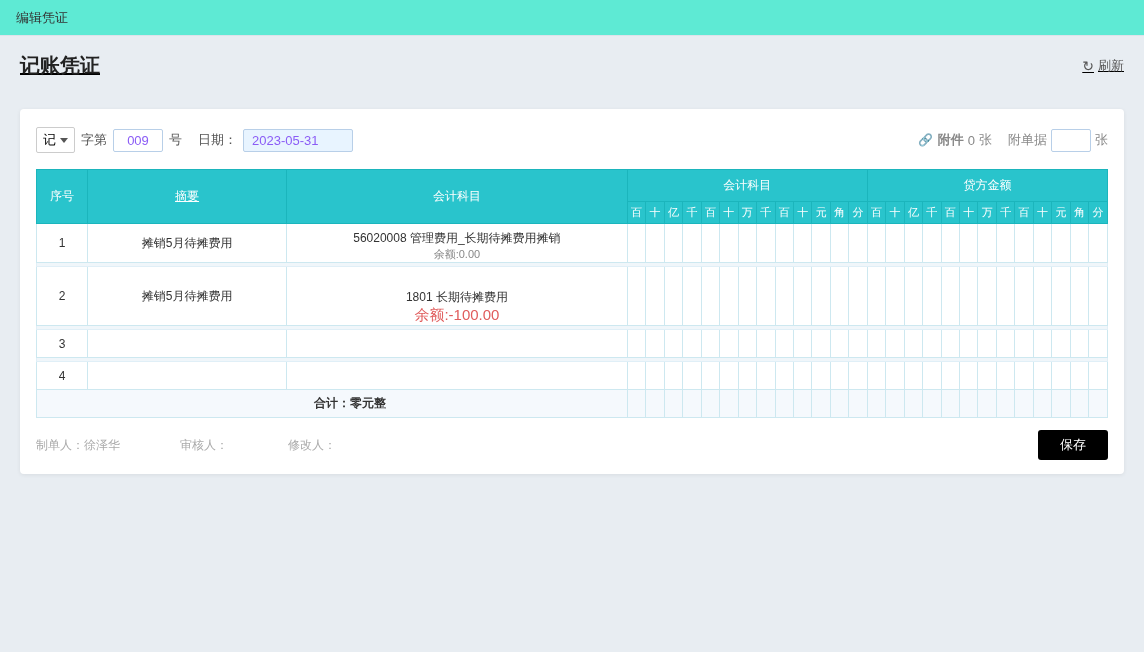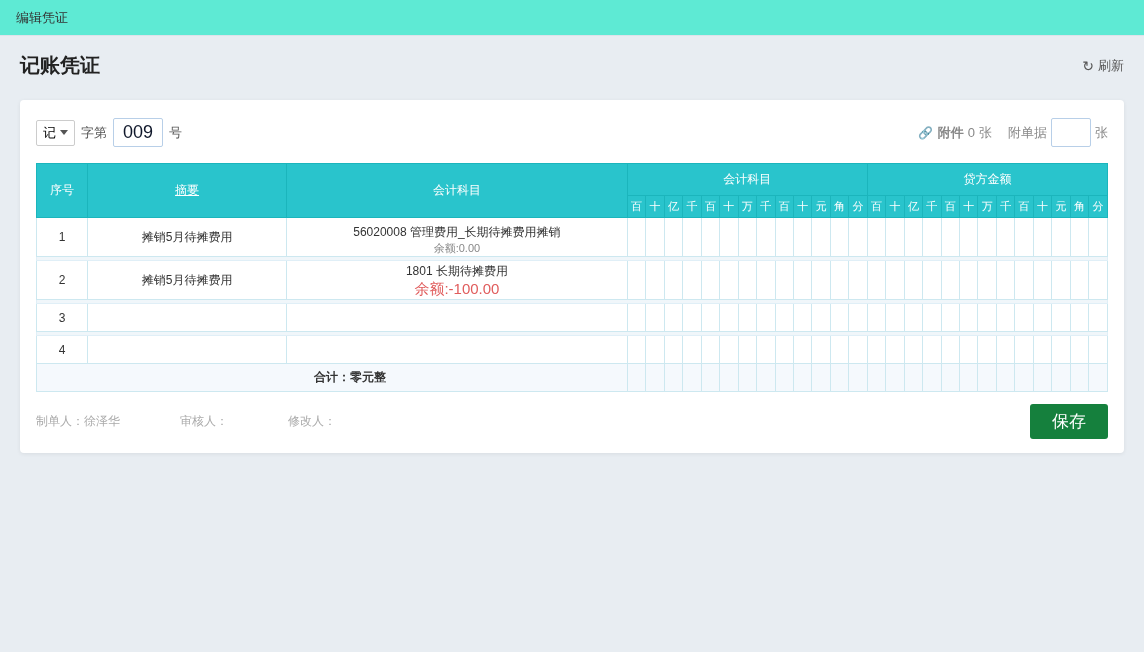--- a/index.html
+++ b/index.html
@@ -23,21 +23,22 @@
     }
     .main-content {
       padding: 16px 20px;
       height: calc(652px - 36px);
       overflow-y: auto;
     }
     .page-header {
       display: flex;
       justify-content: space-between;
       align-items: center;
-      margin-bottom: 21px;
+      margin-bottom: 30px;
+      text-decoration: underline;
     }
     .page-title {
       font-size: 20px;
       font-weight: bold;
       color: #222;
     }
     .refresh-btn {
       display: flex;
       align-items: center;
       gap: 4px;
@@ -77,24 +78,24 @@
       display: flex;
       align-items: center;
       gap: 4px;
       cursor: pointer;
       min-width: 36px;
     }
     .form-input {
       border: 1px solid #b8cfe8;
       background: #fff;
       padding: 3px 8px;
-      font-size: 18px;
+      font-size: 13px;
       border-radius: 2px;
       outline: none;
-      color: #0f172a;
+      color: #8b5cf6;
     }
     .form-input.date-input {
       width: 110px;
       background: #e8f4ff;
       border-color: #b8cfe8;
     }
     .meta-right {
       margin-left: auto;
       display: flex;
       align-items: center;
@@ -193,26 +194,26 @@
     .info-footer {
       display: flex;
       align-items: center;
       margin-top: 12px;
       gap: 60px;
       color: #aaa;
       font-size: 12px;
     }
     .save-btn {
       margin-left: auto;
-      background: #15803d;
+      background: #000000;
       color: #fff;
       border: none;
       border-radius: 3px;
       padding: 6px 22px;
-      font-size: 17px;
+      font-size: 13px;
       cursor: not-allowed;
     }
     
     .table-wrapper {
       overflow-x: auto;
       position: relative;
     }
     .chevron-down {
       display: inline-block;
       width: 0;
@@ -251,20 +252,24 @@
 
     <div class="form-row">
       <div class="form-group">
         <div class="form-select-box">
           <span>记</span>
           <span class="chevron-down"></span>
         </div>
         <span class="form-label">字第</span>
         <input class="form-input" type="text" style="width: 50px; text-align: center;" value="009">
         <span class="form-label">号</span>
+      </div>
+      <div class="form-group">
+        <span class="form-label">日期：</span>
+        <input class="form-input date-input" type="text" value="2023-05-31" style="">
       </div>
       <div class="meta-right">
         <div class="attachment">
           <span class="link-icon">🔗</span>
           <span class="attach-label">附件</span>
           <span>0</span>
           <span>张</span>
         </div>
         <div class="sheets-input">
           <span>附单据</span>
@@ -345,21 +350,21 @@
               <td class="col-char"></td>
               <td class="col-char"></td>
               <td class="col-char"></td>
             </tr>
             <tr class="spacer-row">
               <td colspan="29" style="height: 4px; background: rgb(240, 246, 250);"></td>
             </tr>
             <tr class="data-row">
               <td class="row-number">2</td>
               <td class="cell-left">摊销5月待摊费用</td>
-              <td class="cell-left" style="vertical-align: top; padding-top: 2px;">1801 长期待摊费用<br><span class="balance-negative">余额:-100.00</span></td>
+              <td class="cell-left" style="vertical-align: top; padding-top: 22px;">1801 长期待摊费用<br><span class="balance-negative">余额:-100.00</span></td>
               <td class="col-char"></td>
               <td class="col-char"></td>
               <td class="col-char"></td>
               <td class="col-char"></td>
               <td class="col-char"></td>
               <td class="col-char"></td>
               <td class="col-char"></td>
               <td class="col-char"></td>
               <td class="col-char"></td>
               <td class="col-char"></td>

